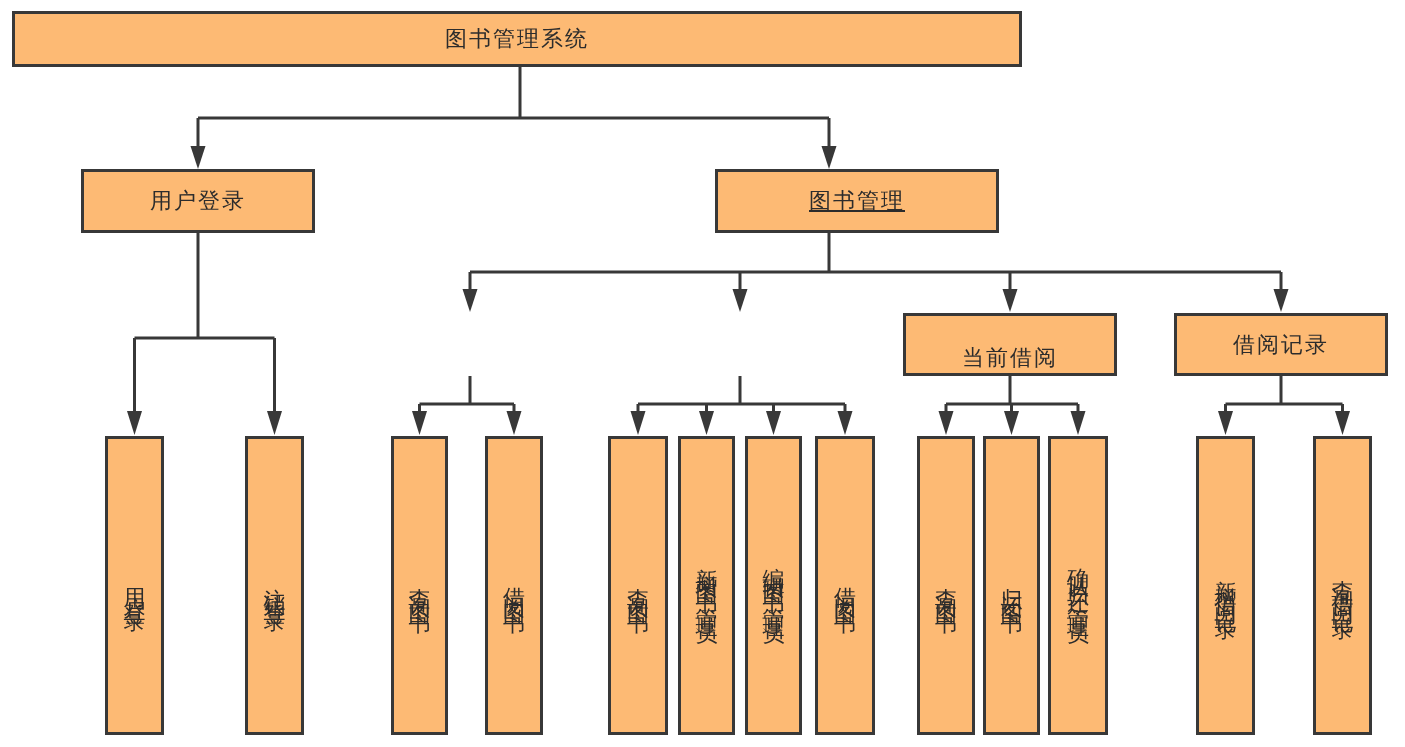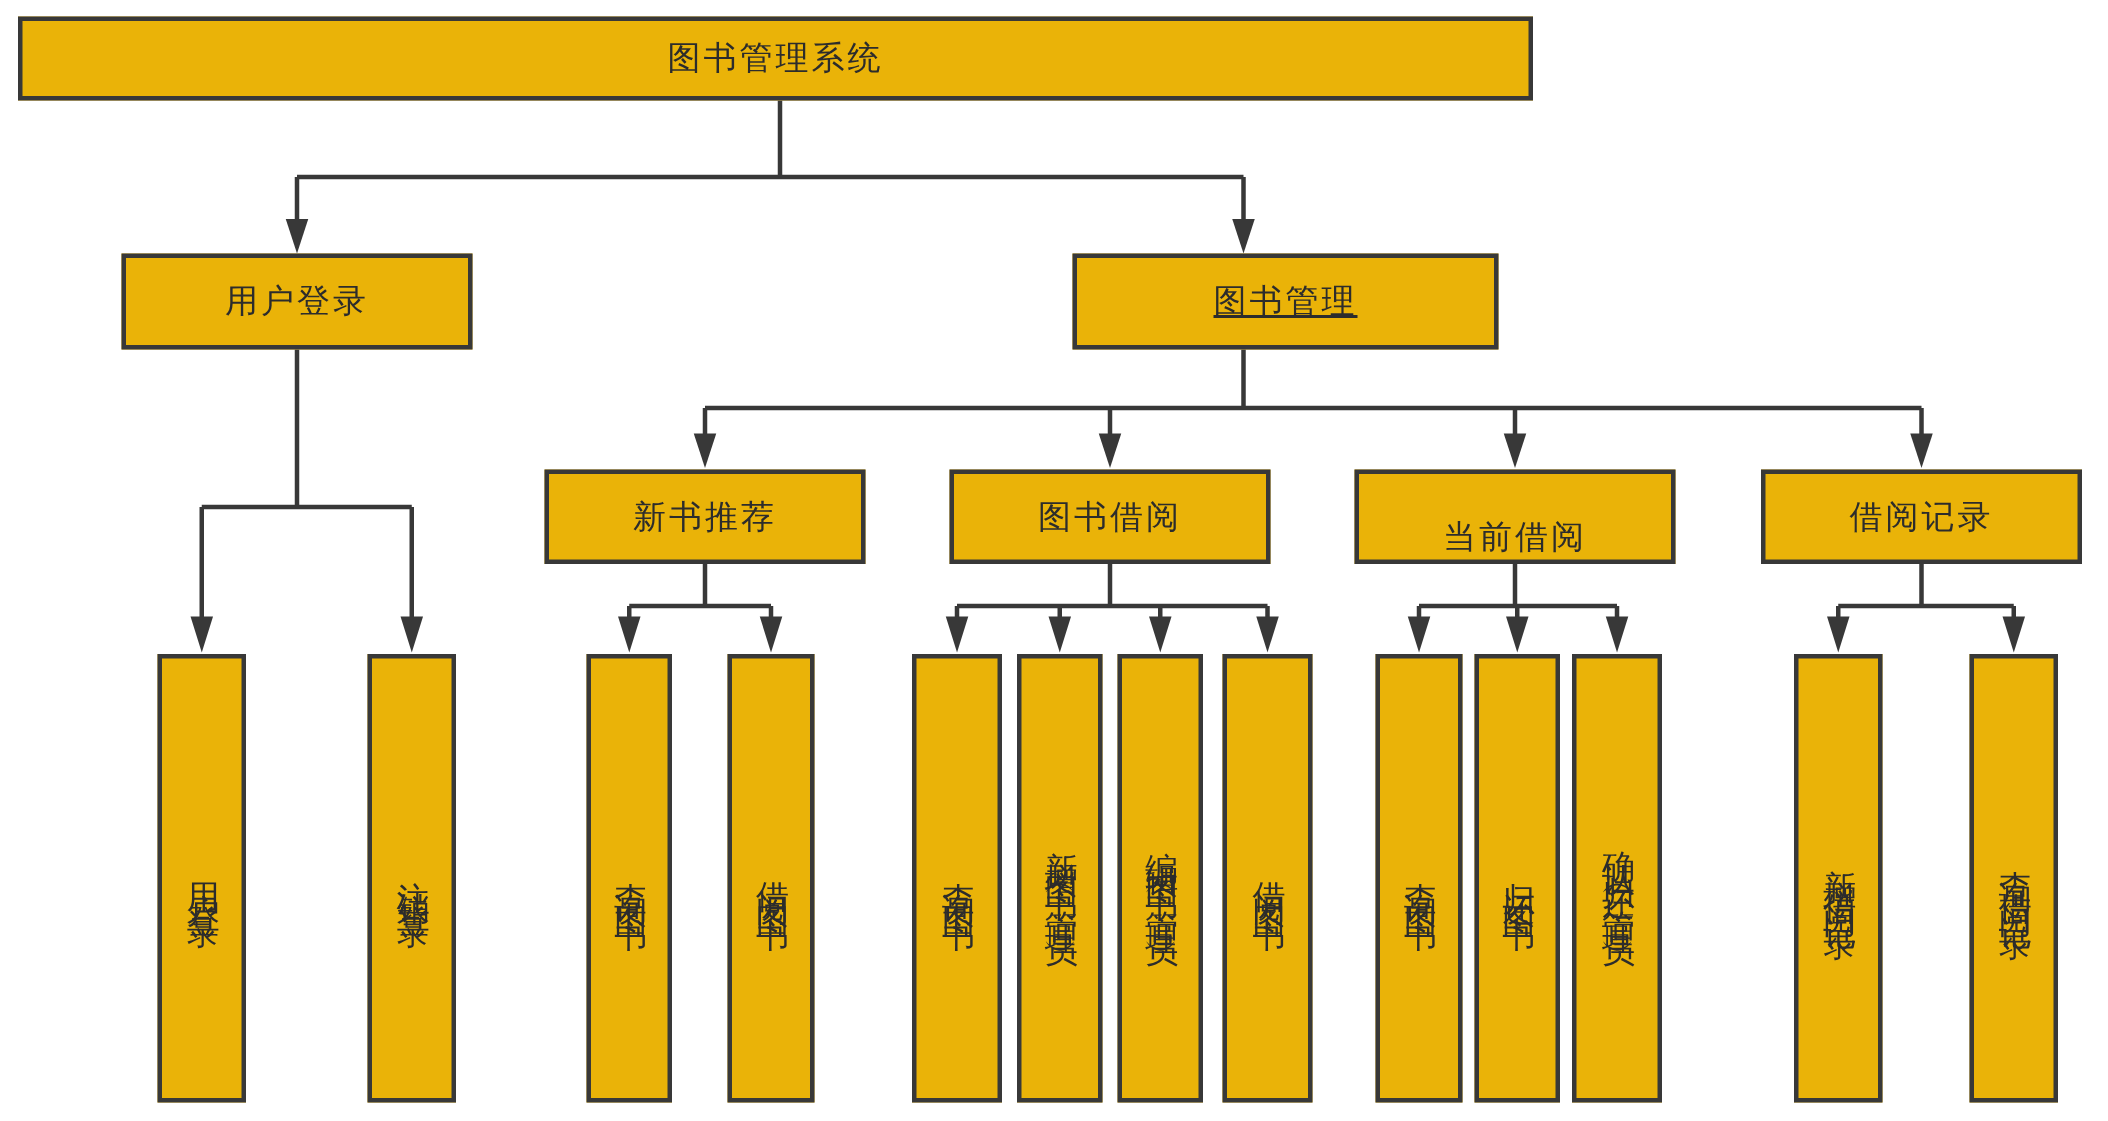--- a/index.html
+++ b/index.html
@@ -16,21 +16,21 @@
     font-family:"DejaVu Sans","Liberation Sans",sans-serif;
     overflow:hidden;
   }
   .connectors{position:absolute;left:0;top:0;width:1405px;height:747px;}
   .c-line{stroke:var(--line);stroke-width:3;fill:none;}
   .c-head{fill:var(--line);stroke:none;}
   .node{
     position:absolute;
     box-sizing:border-box;
     border:3px solid var(--line);
-    background:#eab308;
+    background:#fdba74;
     display:flex;align-items:center;justify-content:center;
     color:var(--text);
   }
   .hlabel{
     font-size:22px;
     letter-spacing:2px;
     white-space:nowrap;
     color:var(--text);
   }
   .vtext{
@@ -97,26 +97,20 @@
     <span class="hlabel">图书管理系统</span>
   </div>
 
   <div class="node" style="left:81px;top:169px;width:234px;height:64px;">
     <span class="hlabel">用户登录</span>
   </div>
   <div class="node" style="left:715px;top:169px;width:284px;height:64px;text-decoration:underline;">
     <span class="hlabel">图书管理</span>
   </div>
 
-  <div class="node" style="left:363px;top:313px;width:214px;height:63px;">
-    <span class="hlabel">新书推荐</span>
-  </div>
-  <div class="node" style="left:633px;top:313px;width:214px;height:63px;">
-    <span class="hlabel">图书借阅</span>
-  </div>
   <div class="node" style="left:903px;top:313px;width:214px;height:63px;align-items:flex-end;">
     <span class="hlabel">当前借阅</span>
   </div>
   <div class="node" style="left:1174px;top:313px;width:214px;height:63px;">
     <span class="hlabel">借阅记录</span>
   </div>
 
   <div class="node" style="left:105px;top:436px;width:59px;height:299px;">
     <span class="vtext">用户登录</span>
   </div>

